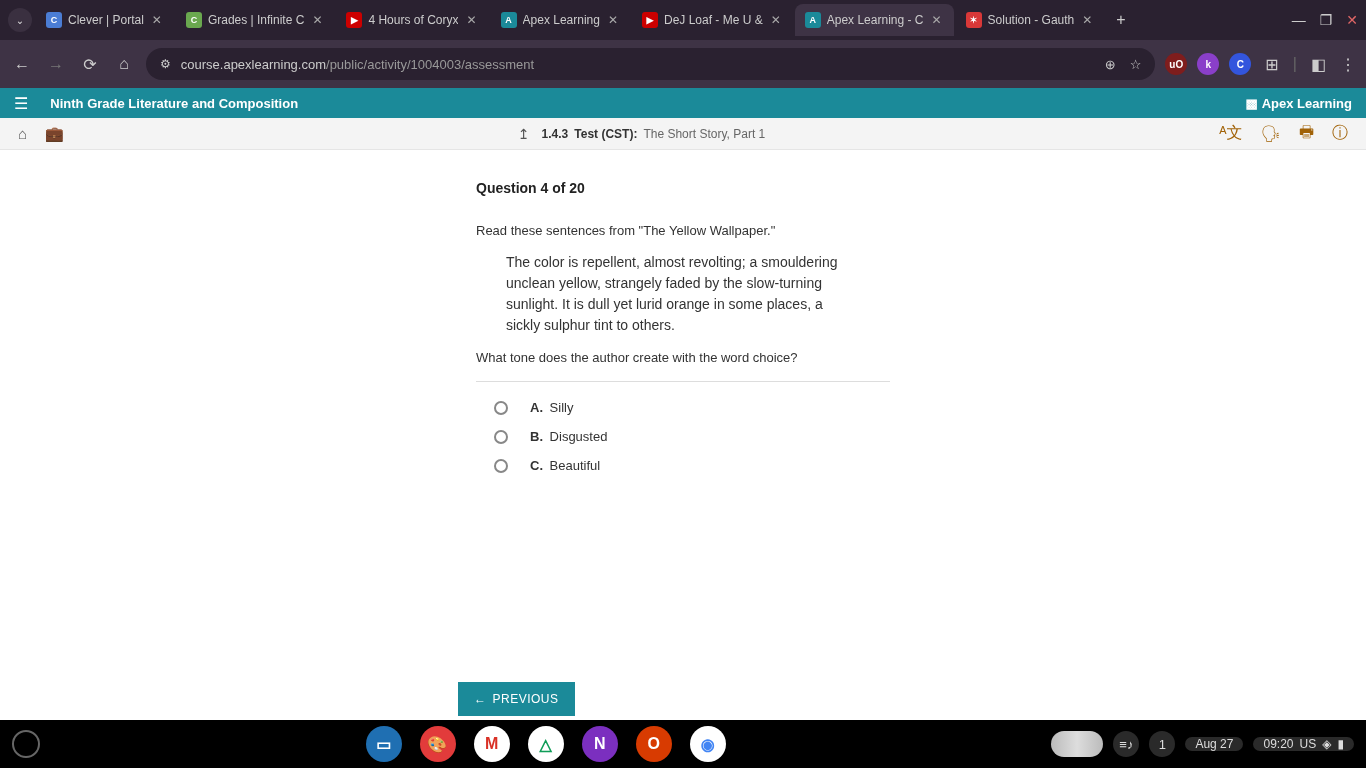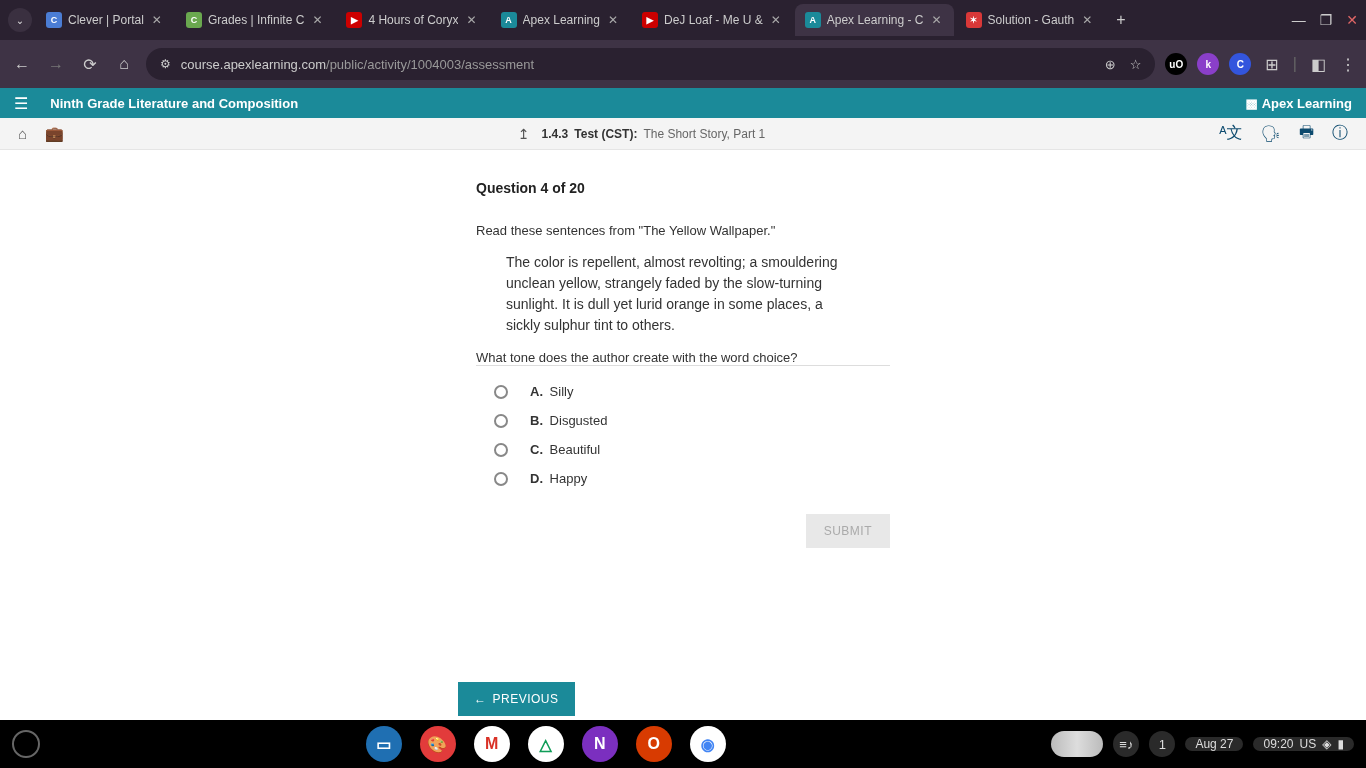--- a/index.html
+++ b/index.html
@@ -26,33 +26,33 @@
 
 
 .apex-header { background: #1b8a99; height: 30px; display: flex; align-items: center; padding: 0 14px; color: #fff; font-size: 13px; }
 .apex-header .menu-icon { font-size: 16px; margin-right: 22px; }
 .apex-logo { margin-left: auto; font-weight: bold; font-size: 13px; display: flex; align-items: center; gap: 4px; }
 
 
 .crumb-bar { background: #f4f4f4; height: 32px; display: flex; align-items: center; padding: 0 18px; border-bottom: 1px solid #e5e5e5; font-size: 12px; color: #555; }
 .crumb-left { display: flex; gap: 18px; font-size: 15px; color: #555; }
 .crumb-center { flex:1; display:flex; justify-content:center; align-items:center; gap:12px; }
-.crumb-right { display: flex; gap: 18px; font-size: 16px; color: #0c4a6e; align-items:center;}
+.crumb-right { display: flex; gap: 18px; font-size: 16px; color: #a16207; align-items:center;}
 .crumb-title { display: flex; gap: 6px; align-items: flex-start; }
 .crumb-title .tnum { font-weight: bold; color: #333; }
 .crumb-title .tname { font-weight: bold; color: #333; }
 .crumb-title .tsub { color: #666; }
 
 
 .content { position: absolute; top: 150px; left: 0; right: 0; bottom: 48px; background: #fff; }
 .question-wrap { width: 414px; margin: 30px auto 0 auto; padding-left: 0; }
 .q-number { font-weight: bold; font-size: 14px; color: #222; margin-bottom: 27px; }
 .q-intro { font-size: 13px; color: #333; margin-bottom: 14px; }
 .q-quote { font-size: 14px; color: #333; padding: 0 30px; line-height: 1.5; margin-bottom: 14px; }
-.q-prompt { font-size: 13px; color: #333; }
+.q-prompt { font-size: 13px; color: #333; margin-bottom: 16px; }
 .divider { border-top: 1px solid #ddd; margin-bottom: 18px; }
 .answers { padding-left: 18px; }
 .answer { display: flex; align-items: center; gap: 22px; margin-bottom: 14px; font-size: 13px; color: #333; }
 .radio { width: 14px; height: 14px; border: 2px solid #888; border-radius: 50%; }
 .answer-label { font-weight: bold; margin-right: 3px; }
 .submit-wrap { display: flex; justify-content: flex-end; margin-top: 28px; }
 .submit-btn { background: #e8e8e8; color: #aaa; font-size: 12px; padding: 10px 18px; border: none; letter-spacing: 0.5px; }
 
 
 .prev-bar { position: absolute; left: 458px; bottom: 52px; }
@@ -127,21 +127,21 @@
   <div class="url-bar">
     <span class="url-icon">⚙</span>
     <span class="url-text"><span>course.apexlearning.com</span><span class="dim">/public/activity/1004003/assessment</span></span>
     <span style="margin-left:auto;display:flex;gap:14px;">
       <span>⊕</span>
       <span>☆</span>
     </span>
   </div>
   <div class="bar-right">
     <div id="ext-container" style="display:flex;gap:10px;">
-        <div class="ext-icon" style="background: #000000; color: rgb(255, 255, 255);">uO</div>
+        <div class="ext-icon" style="background: #7f1d1d; color: rgb(255, 255, 255);">uO</div>
         <div class="ext-icon" style="background: rgb(138, 63, 201); color: rgb(255, 255, 255);">k</div>
         <div class="ext-icon" style="background: rgb(51, 85, 221); color: rgb(255, 255, 255);">C</div>
       </div>
     <span>⊞</span>
     <span style="color:#666;">|</span>
     <span>◧</span>
     <span>⋮</span>
   </div>
 </div>
 
@@ -188,28 +188,21 @@
           <span><span class="answer-label">A.</span> Silly</span>
         </div>
         <div class="answer">
           <span class="radio"></span>
           <span><span class="answer-label">B.</span> Disgusted</span>
         </div>
         <div class="answer">
           <span class="radio"></span>
           <span><span class="answer-label">C.</span> Beautiful</span>
         </div>
-        <div class="answer">
-          <span class="radio"></span>
-          <span><span class="answer-label">D.</span> Happy</span>
-        </div>
-      </div>
-    <div class="submit-wrap">
-      <button class="submit-btn">SUBMIT</button>
-    </div>
+      </div>
   </div>
 </div>
 
 <div class="prev-bar">
   <button class="prev-btn">
     <span>←</span>
     <span>PREVIOUS</span>
   </button>
 </div>
 

